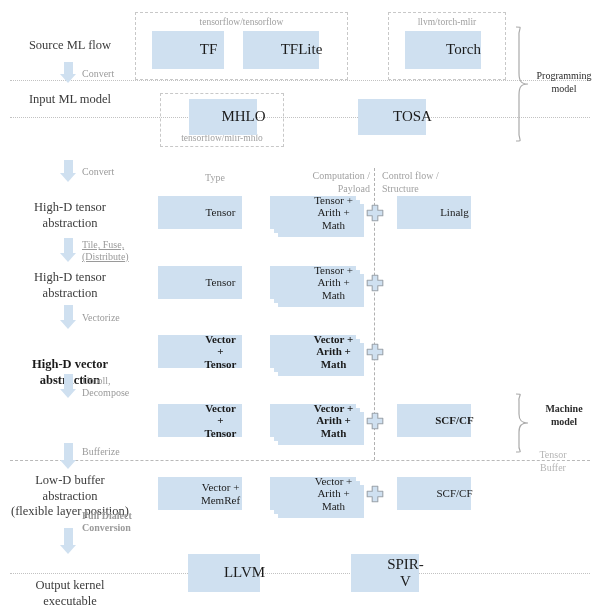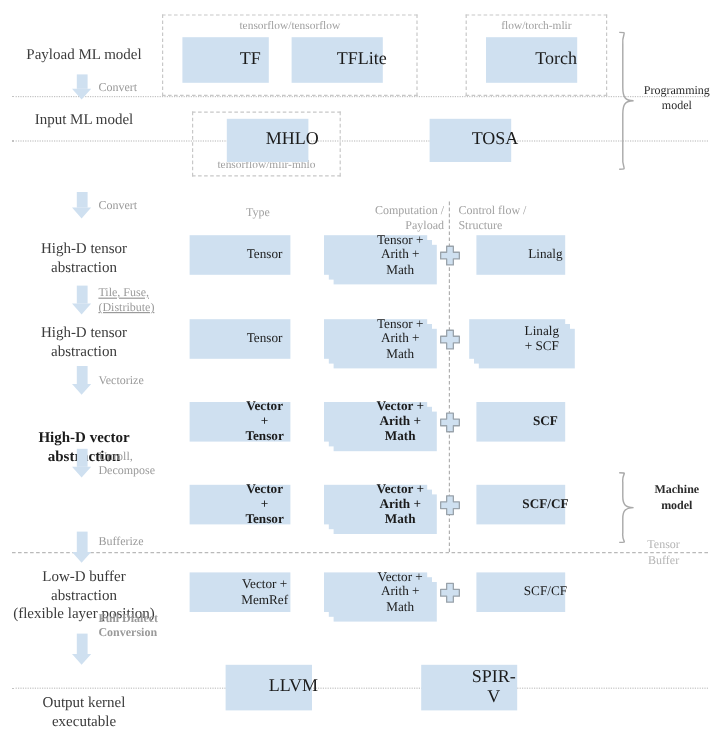--- a/index.html
+++ b/index.html
@@ -108,26 +108,26 @@
   <div class="hrule fine abs" style="left:10px;top:117px;width:580px;"></div>
   <div class="hrule abs" style="left:10px;top:460px;width:580px;"></div>
   <div class="hrule fine abs" style="left:10px;top:573px;width:580px;"></div>
 
   <div class="vrule abs" style="left:374px;top:168px;height:292px;"></div>
 
   <div class="repo" style="left:135px;top:12px;width:213px;height:68px;"></div>
   <div class="repolabel" style="left:135px;top:17px;width:213px;">tensorflow/tensorflow</div>
 
   <div class="repo" style="left:388px;top:12px;width:118px;height:68px;"></div>
-  <div class="repolabel" style="left:388px;top:17px;width:118px;">flow/torch-mlir</div>
+  <div class="repolabel" style="left:388px;top:17px;width:118px;">llvm/torch-mlir</div>
 
   <div class="repo" style="left:160px;top:93px;width:124px;height:54px;"></div>
   <div class="repolabel" style="left:160px;top:133px;width:124px;">tensorflow/mlir-mhlo</div>
 
-  <div class="rowlabel" style="left:5px;top:38px;width:130px;">Payload ML model</div>
+  <div class="rowlabel" style="left:5px;top:38px;width:130px;">Source ML flow</div>
 
   <div class="rowlabel" style="left:5px;top:92px;width:130px;">Input ML model</div>
 
   <div class="rowlabel" style="left:5px;top:200px;width:130px;">High-D tensor
 abstraction</div>
 
   <div class="rowlabel" style="left:5px;top:270px;width:130px;">High-D tensor
 abstraction</div>
 
   <div class="rowlabel bold" style="left:5px;top:339px;width:130px;margin-top:18px;">High-D vector
@@ -241,43 +241,37 @@
     <span class="inner">Tensor +
 Arith + Math</span>
   </div>
 
   <div class="plus" style="left:366px;top:274px;">
     <svg width="18" height="18" viewBox="0 0 18 18">
       <path d="M6.2 1.2 H11.8 V6.2 H16.8 V11.8 H11.8 V16.8 H6.2 V11.8 H1.2 V6.2 H6.2 Z" fill="#cfe0f0" stroke="#9aa3ab" stroke-width="1.1" stroke-linejoin="round"></path>
     </svg>
   </div>
 
-  <div class="box stack" style="left:391px;top:266px;width:80px;height:33px;">
-    <span class="inner">Linalg + SCF</span>
-  </div>
 
   <div class="box bold" style="left:158px;top:335px;width:84px;height:33px;">
     <span class="inner">Vector +
 Tensor</span>
   </div>
 
   <div class="box stack bold" style="left:270px;top:335px;width:86px;height:33px;">
     <span class="inner">Vector +
 Arith + Math</span>
   </div>
 
   <div class="plus" style="left:366px;top:343px;">
     <svg width="18" height="18" viewBox="0 0 18 18">
       <path d="M6.2 1.2 H11.8 V6.2 H16.8 V11.8 H11.8 V16.8 H6.2 V11.8 H1.2 V6.2 H6.2 Z" fill="#cfe0f0" stroke="#9aa3ab" stroke-width="1.1" stroke-linejoin="round"></path>
     </svg>
   </div>
 
-  <div class="box bold" style="left:397px;top:335px;width:74px;height:33px;">
-    <span class="inner">SCF</span>
-  </div>
 
   <div class="box bold" style="left:158px;top:404px;width:84px;height:33px;">
     <span class="inner">Vector +
 Tensor</span>
   </div>
 
   <div class="box stack bold" style="left:270px;top:404px;width:86px;height:33px;">
     <span class="inner">Vector +
 Arith + Math</span>
   </div>
@@ -309,21 +303,21 @@
   </div>
 
   <div class="box" style="left:397px;top:477px;width:74px;height:33px;">
     <span class="inner">SCF/CF</span>
   </div>
 
   <div class="box big" style="left:188px;top:554px;width:72px;height:38px;">
     <span class="inner">LLVM</span>
   </div>
 
-  <div class="box big" style="left:351px;top:554px;width:80px;height:38px;">
+  <div class="box big" style="left:351px;top:554px;width:68px;height:38px;">
     <span class="inner">SPIR-V</span>
   </div>
 
   <div class="brace" style="left:512px;top:25px;width:22px;height:118px;">
     <svg width="22" height="118" viewBox="0 0 22 118" preserveAspectRatio="none">
       <path d="M4 2 C12 2, 6 2, 7 12 L7 48 C7 56, 9 59, 16 59 C9 59, 7 62, 7 70 L7 106 C6 116, 12 116, 4 116" fill="none" stroke="#aaaaaa" stroke-width="1.2"></path>
     </svg>
   </div>
   <div class="grouplabel" style="left:528px;top:70px;width:72px;">Programming
 model</div>

